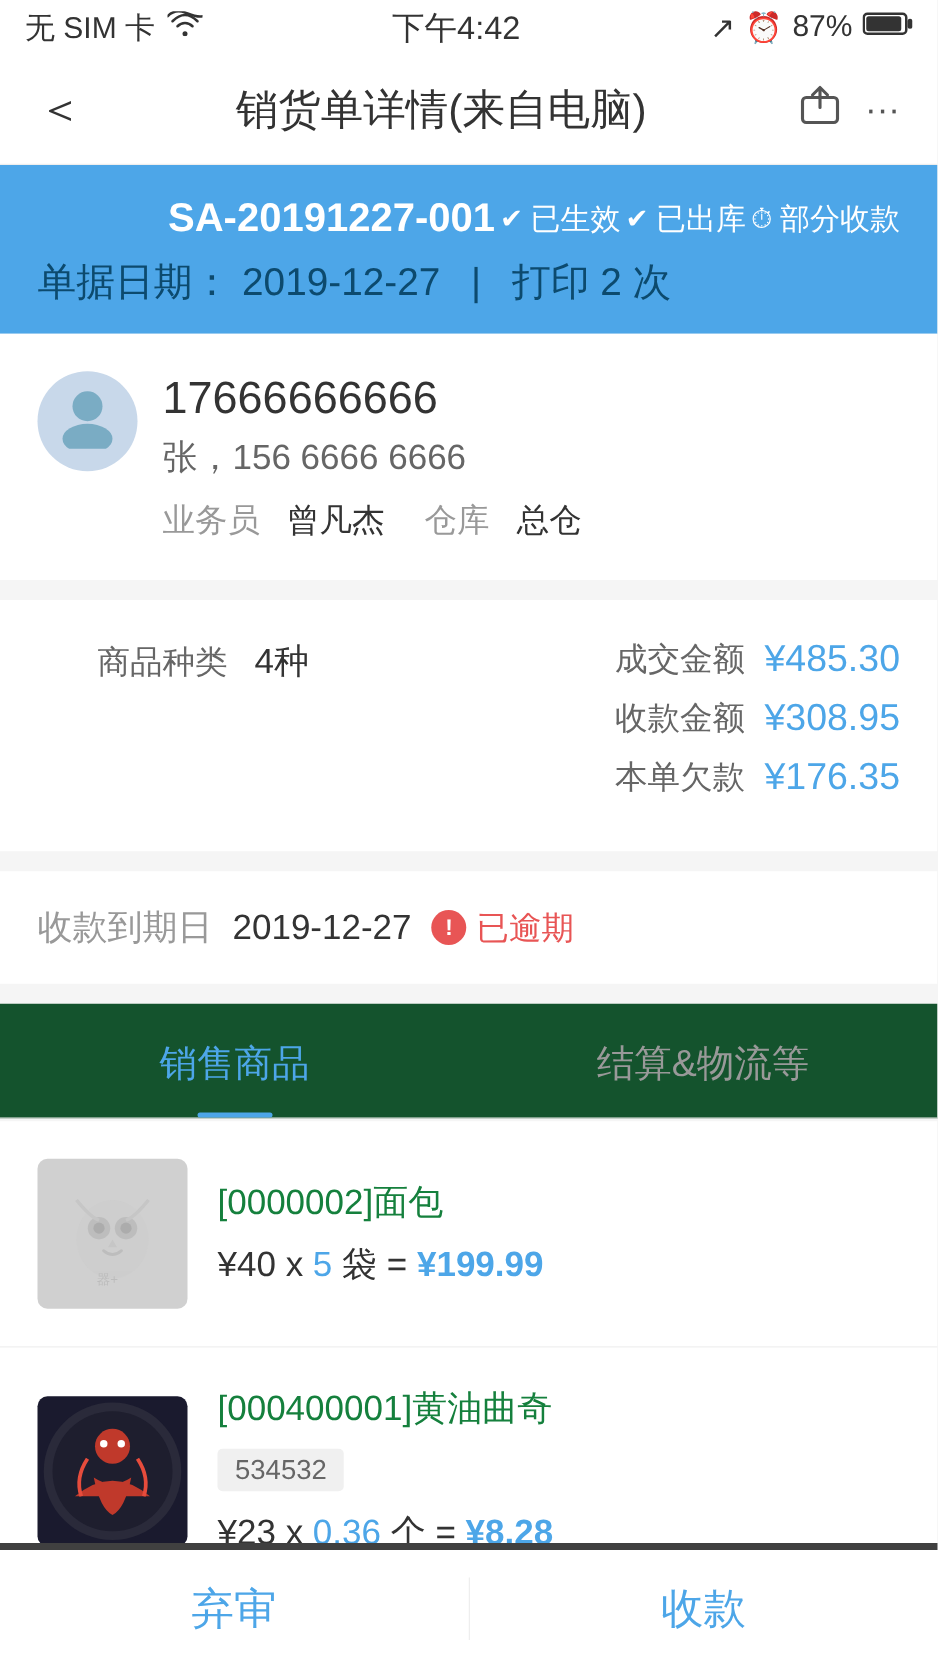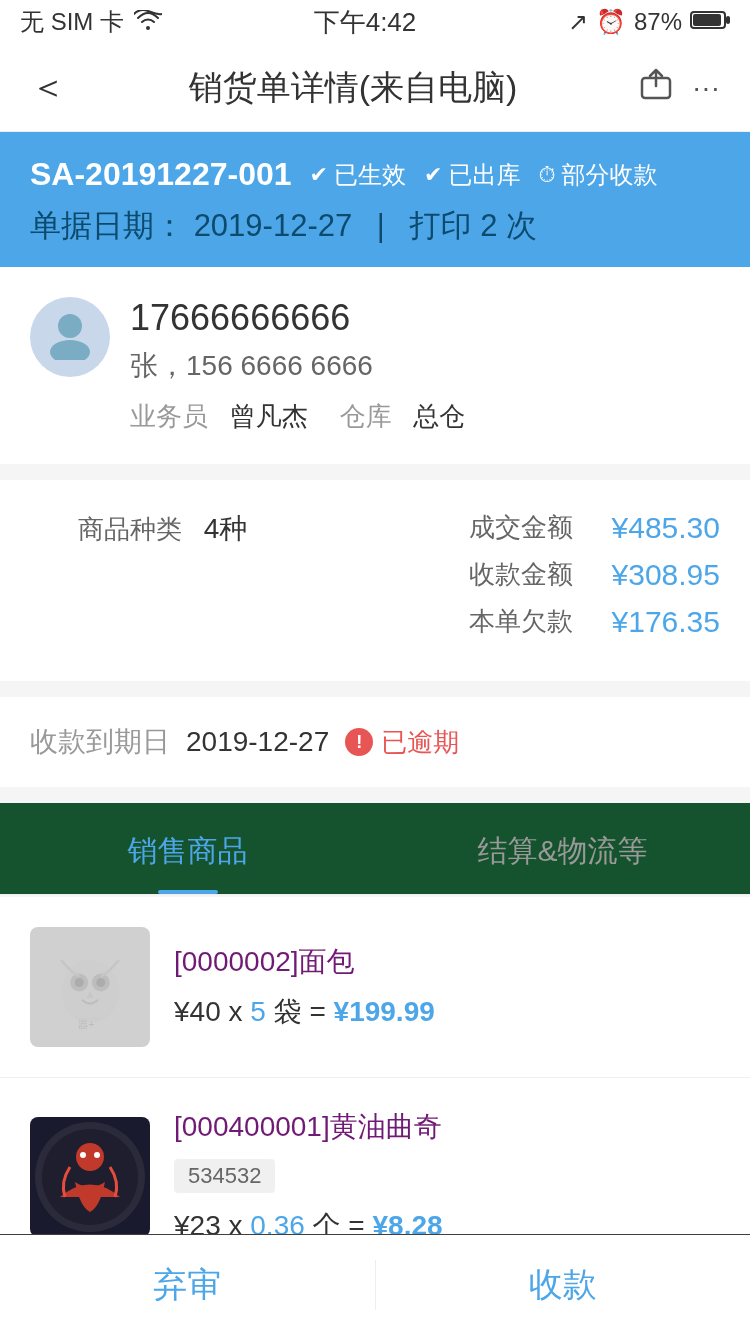--- a/index.html
+++ b/index.html
@@ -48,22 +48,23 @@
     .nav-icon { font-size: 28px; color: #555; }
 
     
     .order-banner {
       background: #4da6e8;
       padding: 24px 30px 20px;
     }
     .order-banner-top {
       display: flex;
       align-items: center;
-      gap: 18px;
+      gap: 4px;
       margin-bottom: 12px;
+      justify-content: flex-end;
     }
     .order-id {
       font-size: 32px;
       font-weight: 700;
       color: #fff;
     }
     .badge {
       display: flex;
       align-items: center;
       gap: 6px;
@@ -126,21 +127,21 @@
       justify-content: space-between;
       align-items: flex-start;
     }
     .stats-left { font-size: 26px; color: #666; margin-left: 48px; }
     .stats-count { font-size: 28px; color: #333; }
     .stats-right { text-align: right; }
     .stat-row {
       display: flex;
       justify-content: flex-end;
       align-items: center;
-      gap: 27px;
+      gap: 4px;
       margin-bottom: 12px;
       font-size: 26px;
     }
     .stat-label { color: #666; }
     .stat-value { color: #4da6e8; font-size: 30px; min-width: 120px; text-align: right; }
 
     
     .due-section {
       background: #fff;
       padding: 26px 30px;
@@ -228,21 +229,21 @@
       background: #d0d0d0;
       font-size: 60px;
       color: #999;
     }
     .product-thumb-dark {
       background: #1a1a2e;
     }
     .product-info { flex: 1; }
     .product-name {
       font-size: 28px;
-      color: #701a75;
+      color: #15803d;
       margin-bottom: 12px;
     }
     .product-sku {
       display: inline-block;
       background: #f0f0f0;
       color: #666;
       font-size: 22px;
       padding: 4px 14px;
       border-radius: 4px;
       margin-bottom: 14px;
@@ -255,21 +256,21 @@
     .price-total { color: #4da6e8; font-weight: 600; }
 
     
     .bottom-bar {
       position: fixed;
       bottom: 0;
       left: 0;
       width: 750px;
       height: 100px;
       background: #fff;
-      border-top: 1px solid #404040;
+      border-top: 6px solid #404040;
       display: flex;
     }
     .bottom-btn {
       flex: 1;
       display: flex;
       align-items: center;
       justify-content: center;
       font-size: 34px;
       cursor: pointer;
     }

